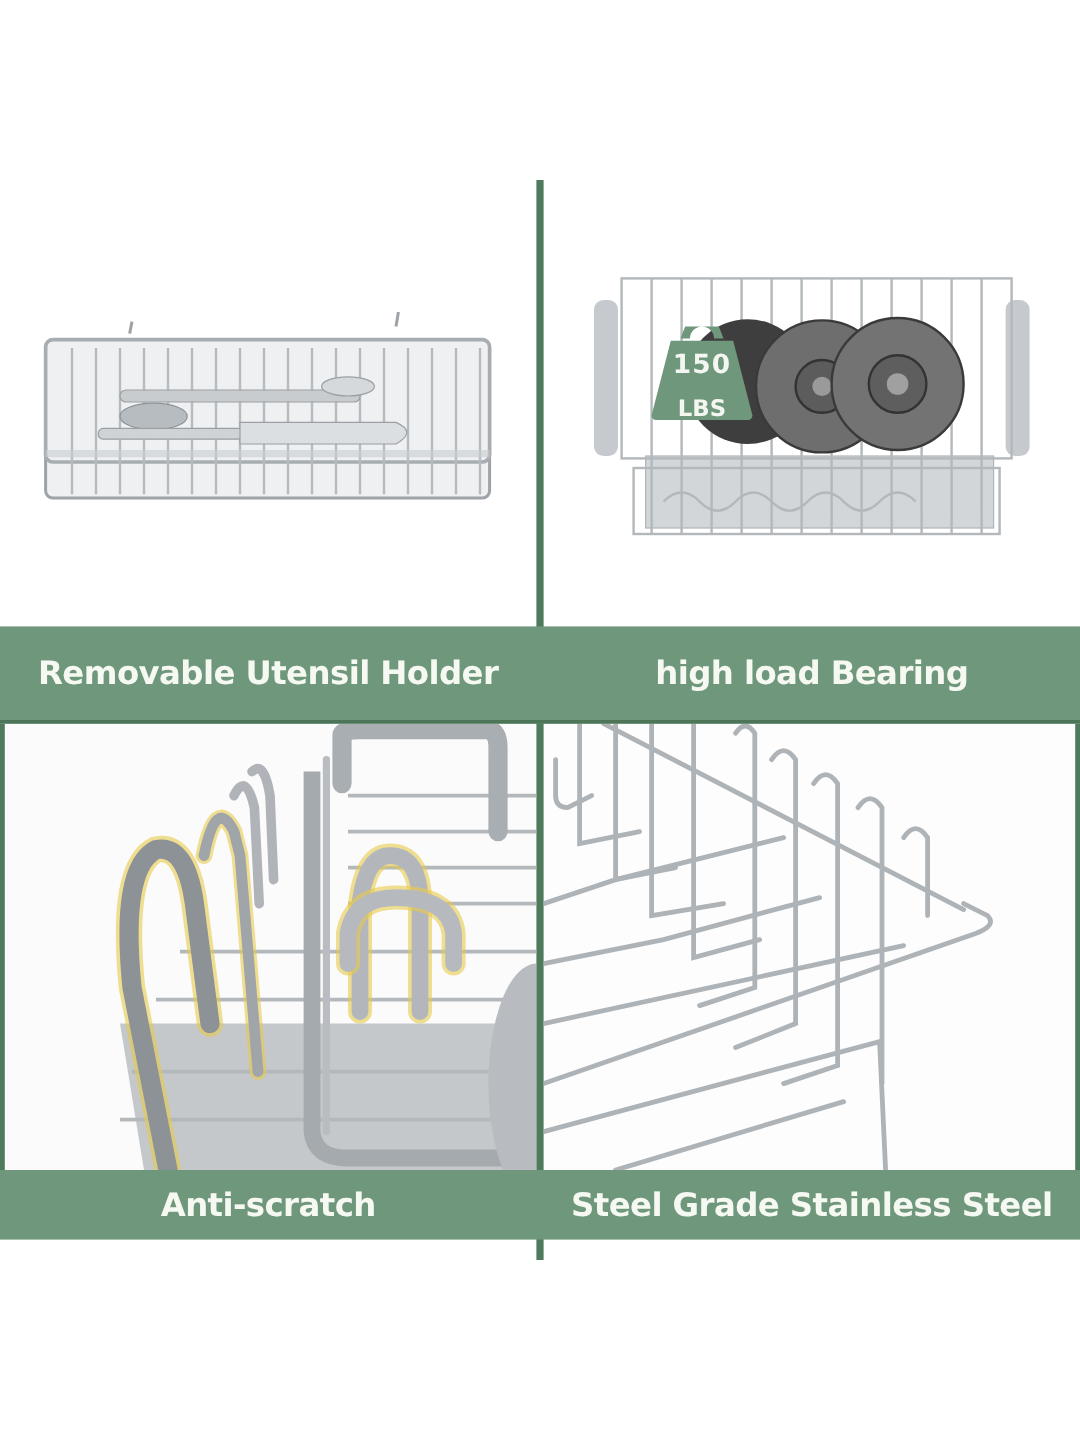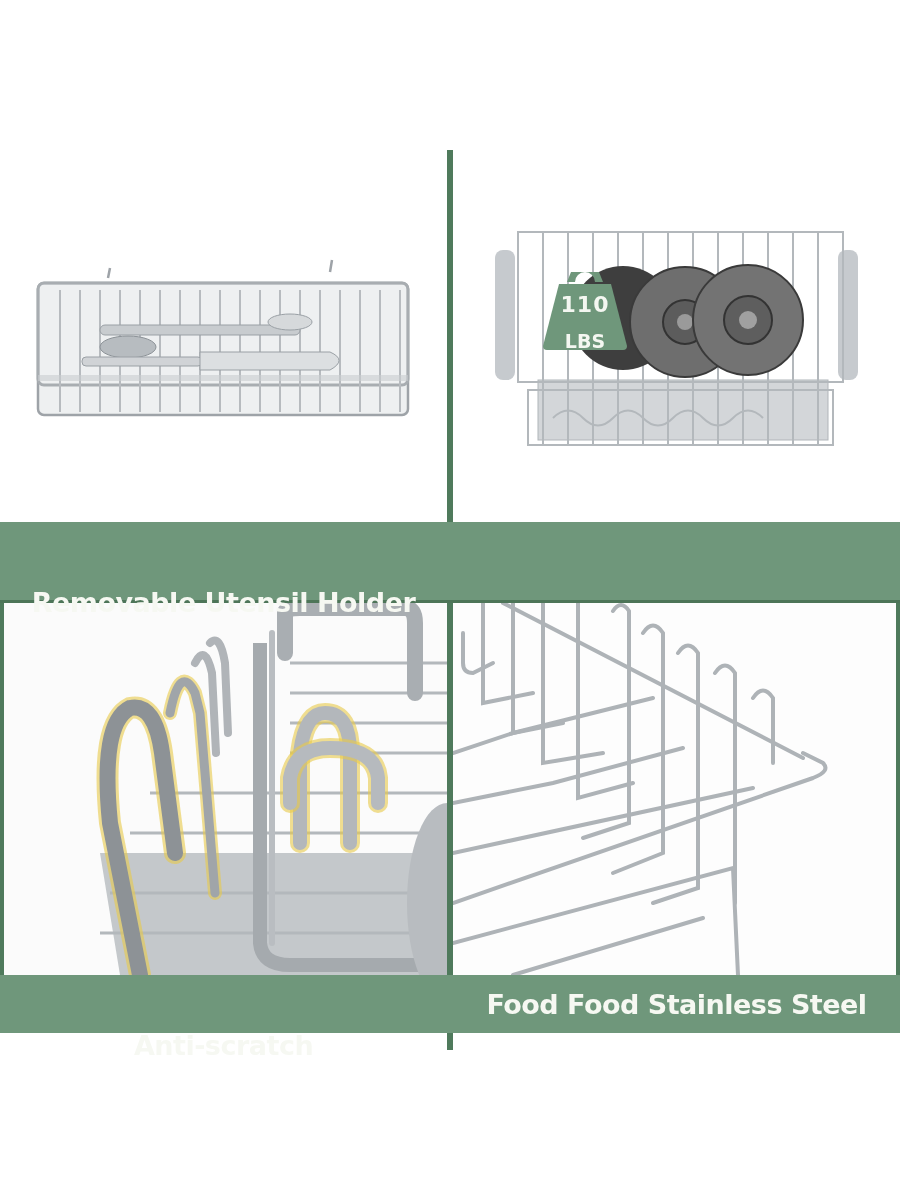--- a/index.html
+++ b/index.html
@@ -16,21 +16,21 @@
     position: absolute; left: 0; width: 900px;
     background: #6f977b;
   }
   .band.top { top: 522px; height: 78px; border-bottom: 3px solid #4d7558; }
   .band.bottom { top: 975px; height: 58px; }
   .band .cell {
     position: absolute; top: 0; height: 100%;
     display: flex; align-items: center; justify-content: center;
     color: #f6f8f2; font-weight: bold; font-size: 27px; letter-spacing: -0.5px;
   }
-  .band .cell.left { left: 0; width: 447px; margin-top: 41px; }
+  .band .cell.left { left: 0; width: 447px; }
   .band .cell.right { left: 453px; width: 447px; }
 
   .panel { position: absolute; overflow: hidden; }
   .panel svg { display: block; width: 100%; height: 100%; }
   .p1 { left: 0; top: 150px; width: 447px; height: 372px; }
   .p2 { left: 453px; top: 150px; width: 447px; height: 372px; }
   .p3 { left: 0; top: 603px; width: 447px; height: 372px; }
   .p4 { left: 453px; top: 603px; width: 447px; height: 372px; }
   .frame-left { position:absolute; left:0; top:603px; width:4px; height:372px; background:#4f7a5c; }
   .frame-right { position:absolute; right:0; top:603px; width:4px; height:372px; background:#4f7a5c; }
@@ -116,21 +116,21 @@
     <circle cx="295" cy="170" r="24" fill="#5e5e5e" stroke="#333" stroke-width="2"></circle>
     <circle cx="295" cy="170" r="9" fill="#a0a0a0"></circle>
   </svg>
 </div>
 
 <div class="badge">
   <svg viewBox="0 0 88 82" width="88" height="82" style="position:absolute;left:0;top:0">
     <path d="M30 4 h28 l4 10 h-8 a6 6 0 0 0 -20 0 h-8 z" fill="#6f977b"></path>
     <path d="M18 16 H70 L86 78 Q86 82 82 82 H6 Q2 82 2 78 Z" fill="#6f977b"></path>
   </svg>
-  <div class="txt num">110</div>
+  <div class="txt num">150</div>
   <div class="txt unit">LBS</div>
 </div>
 
 <div class="panel p3">
   <svg viewBox="0 0 447 372">
     <rect x="0" y="0" width="447" height="372" fill="#fbfbfb"></rect>
     <path d="M120 372 L100 250 L440 250 L440 372 Z" fill="#c4c8cb"></path>
     <g stroke="#b3b8bc" stroke-width="3" fill="none">
       <line x1="290" y1="60" x2="447" y2="60"></line>
         <line x1="290" y1="90" x2="447" y2="90"></line>
@@ -184,18 +184,19 @@
       <path d="M0 200 L100 180 L230 145"></path>
     </g>
   </svg>
 </div>
 <div class="frame-right"></div>
 
 <div class="divider"></div>
 
 <div class="band top">
   <div class="cell left">Removable Utensil Holder</div>
+  <div class="cell right">high load Bearing</div>
 </div>
 
 <div class="band bottom">
   <div class="cell left">Anti-scratch</div>
-  <div class="cell right">Food Food Stainless Steel</div>
+  <div class="cell right">Steel Grade Stainless Steel</div>
 </div>
 
 </body></html>

